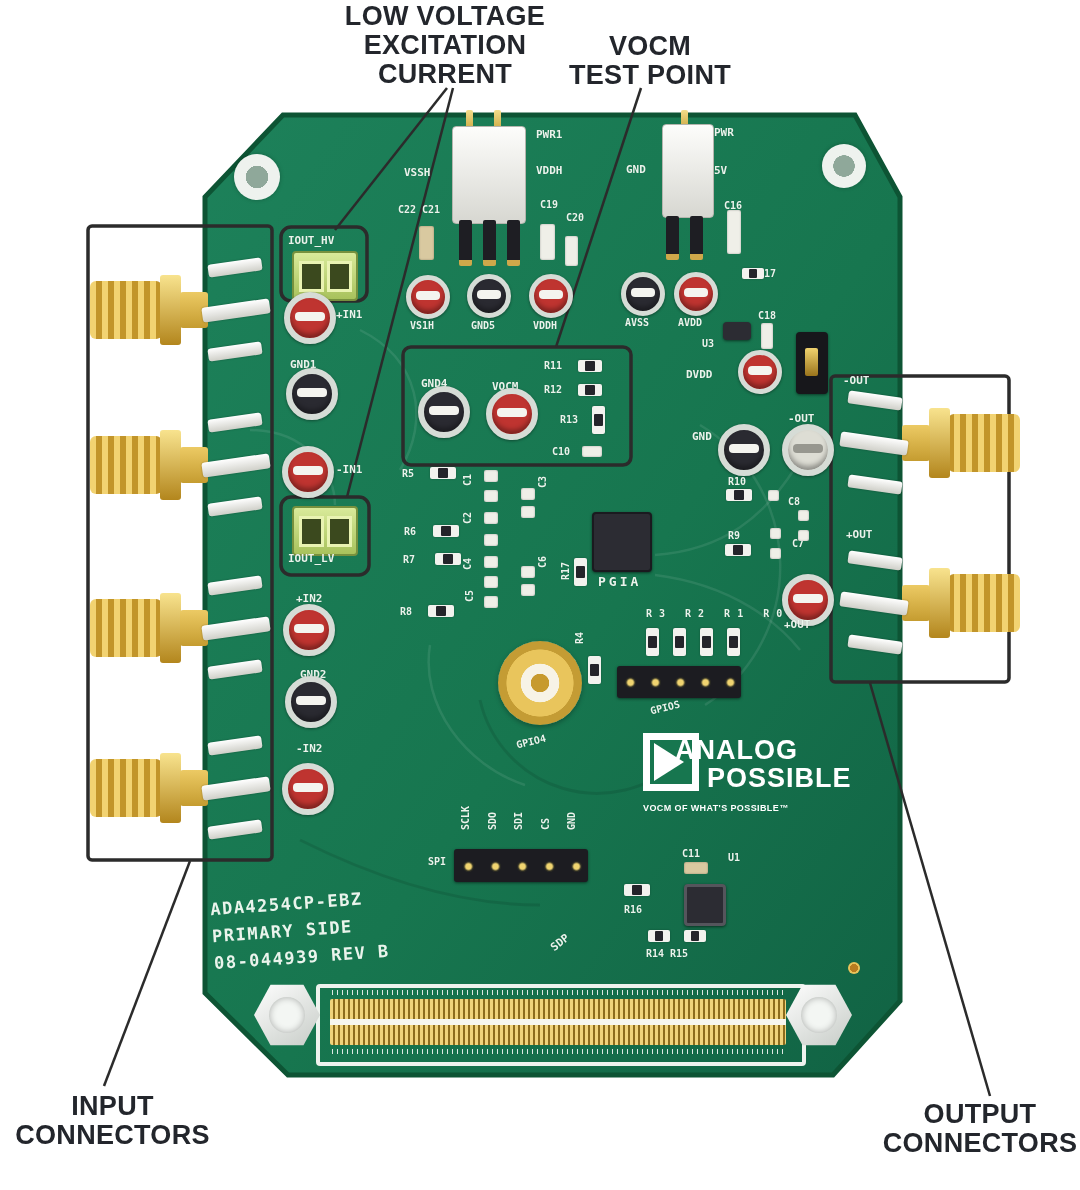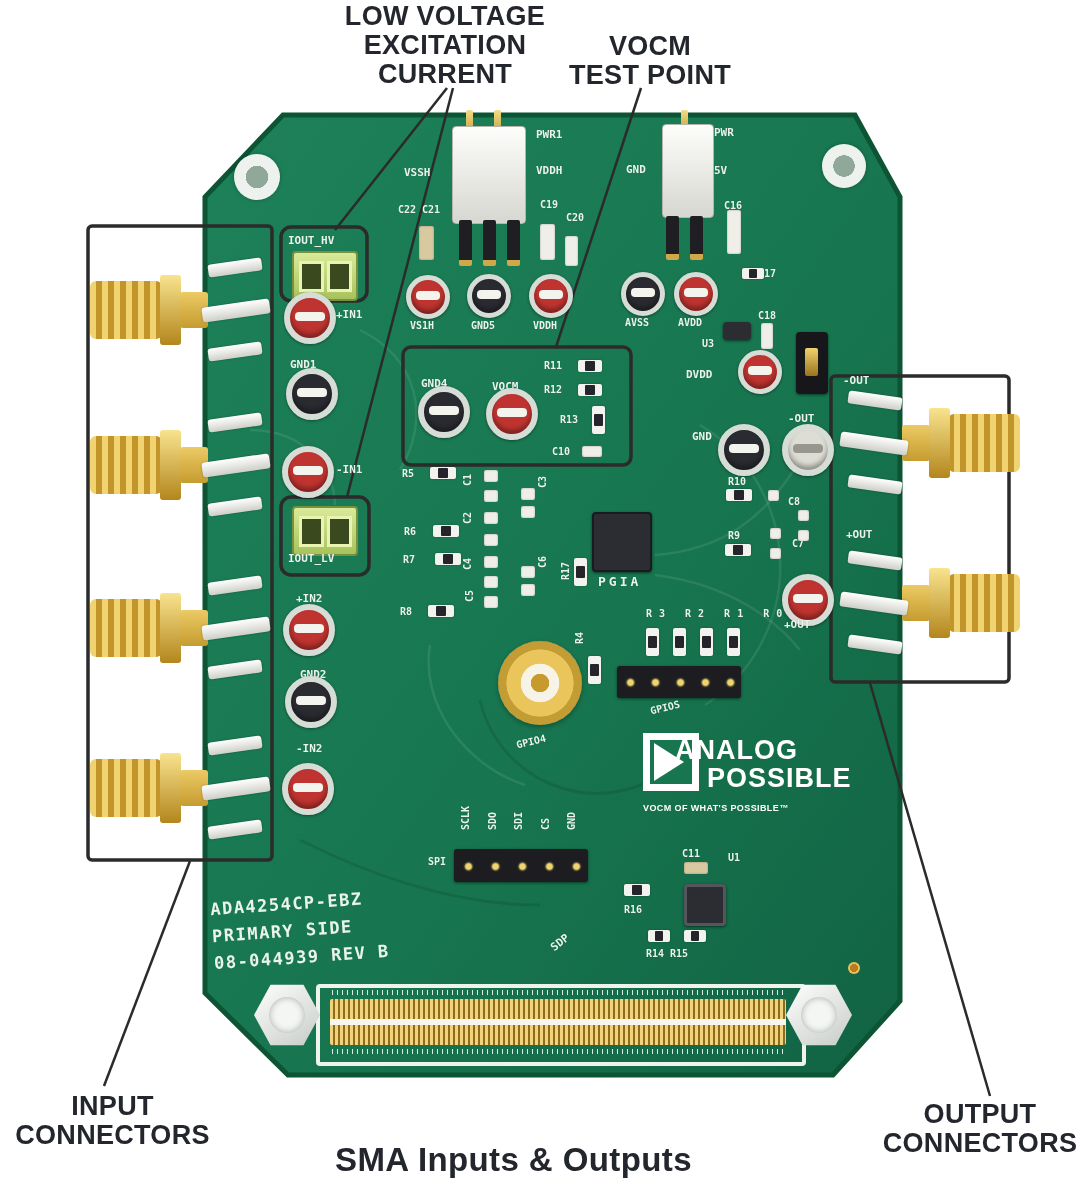--- a/index.html
+++ b/index.html
@@ -146,21 +146,20 @@
 
   <div class="ann" style="left:310px;top:2px;width:270px">LOW VOLTAGE
 EXCITATION
 CURRENT</div>
   <div class="ann" style="left:540px;top:32px;width:220px">VOCM
 TEST POINT</div>
   <div class="ann" style="left:5px;top:1092px;width:215px">INPUT
 CONNECTORS</div>
   <div class="ann" style="left:880px;top:1100px;width:200px">OUTPUT
 CONNECTORS</div>
-  <div class="ann caption" style="left:335px;top:1142px">SMA Inputs &amp; Outputs</div>
 
   <div class="hole" style="left:234px;top:154px;width:46px;height:46px"></div>
   <div class="hole" style="left:822px;top:144px;width:44px;height:44px"></div>
   <div class="via" style="left:848px;top:962px"></div>
 
   <div class="goldpin" style="left:466px;top:110px;height:26px"></div>
   <div class="goldpin" style="left:494px;top:110px;height:26px"></div>
   <div class="pwrconn" style="left:452px;top:126px;width:72px;height:96px"></div>
   <div class="blackpin" style="left:459px;top:220px;width:13px;height:40px"></div>
   <div class="blackpin" style="left:483px;top:220px;width:13px;height:40px"></div>

